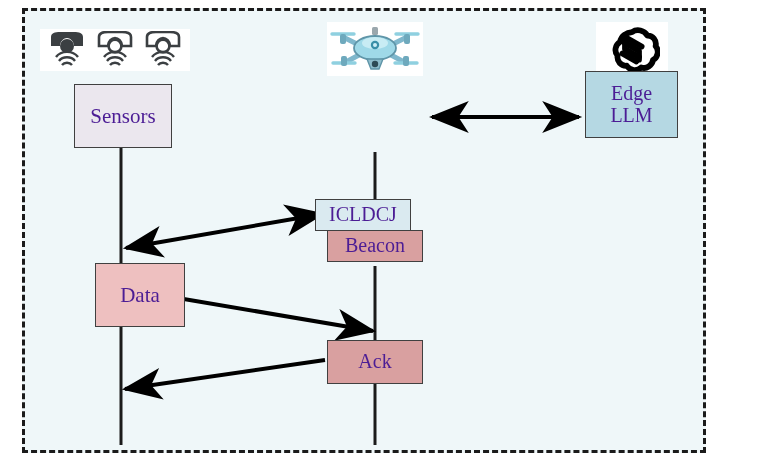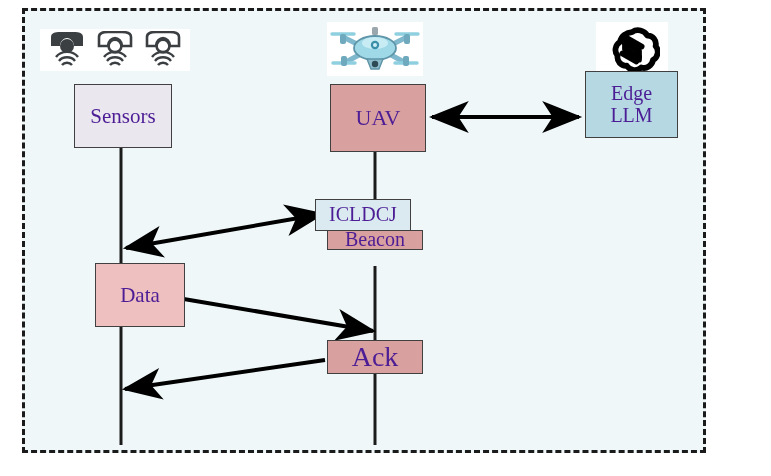--- a/index.html
+++ b/index.html
@@ -63,34 +63,34 @@
     font-size: 20px;
     flex-direction: column;
   }
   #node-edge-llm span { display: block; }
   #node-iclcdj {
     left: 315px; top: 199px; width: 96px; height: 32px;
     background: #daeaf0;
     font-size: 20px;
   }
   #node-beacon {
-    left: 327px; top: 230px; width: 96px; height: 20px;
+    left: 327px; top: 230px; width: 96px; height: 32px;
     background: #d9a0a0;
     font-size: 20px;
   }
   #node-data {
     left: 74px; top: 263px; width: 90px; height: 64px;
     background: #eec0c0;
     font-size: 21px;
     margin-left: 21px;
   }
   #node-ack {
-    left: 327px; top: 340px; width: 96px; height: 34px;
+    left: 327px; top: 340px; width: 96px; height: 44px;
     background: #d9a0a0;
-    font-size: 28px;
+    font-size: 20px;
   }
   
   .icon-strip {
     position: absolute;
     background: #ffffff;
     display: flex;
     align-items: center;
     justify-content: center;
   }
   #sensor-icons {
@@ -203,23 +203,20 @@
         <path d="M27,19 L43,28"></path>
         <path d="M37,45 L21,36"></path>
       </g>
     </svg>
   </div>
 
   <div class="node" id="node-sensors">
     <span>Sensors</span>
   </div>
 
-  <div class="node" id="node-uav">
-    <span>UAV</span>
-  </div>
 
   <div class="node" id="node-edge-llm">
     <span>Edge</span>
     <span>LLM</span>
   </div>
 
   <div class="node" id="node-iclcdj">
     <span>ICLDCJ</span>
   </div>
 

